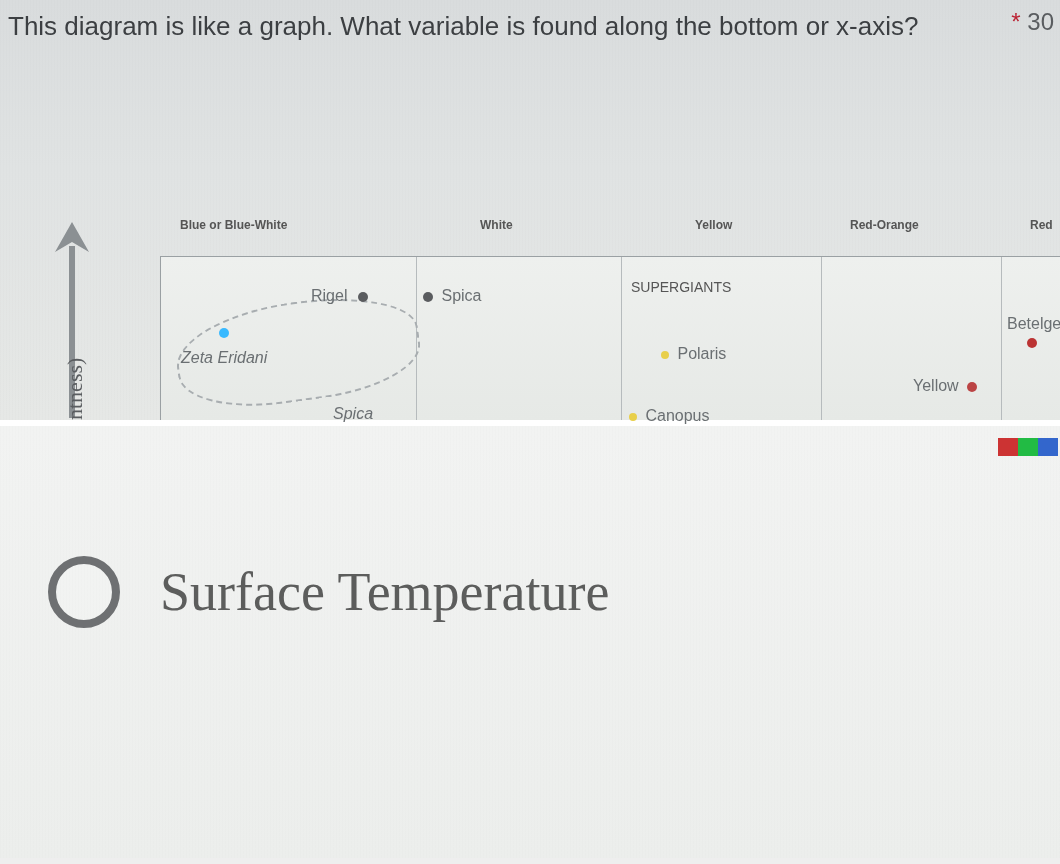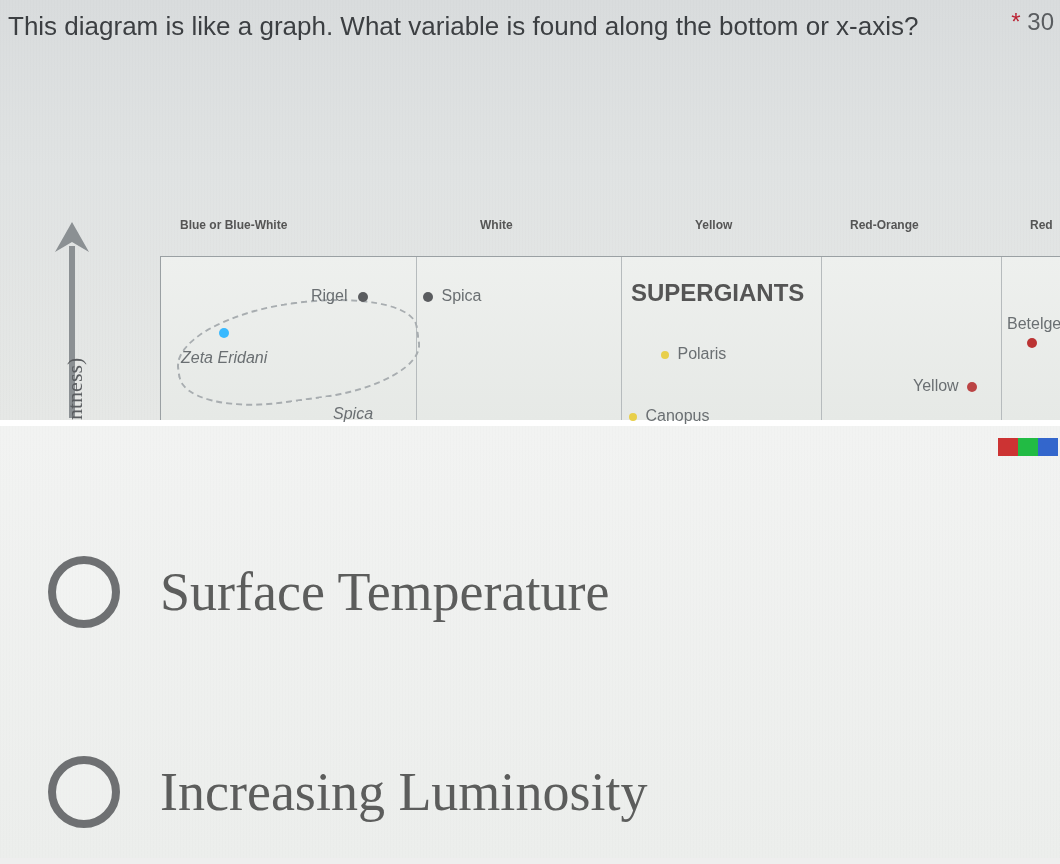--- a/index.html
+++ b/index.html
@@ -41,21 +41,21 @@
     position:absolute;left:45px;top:218px;width:55px;height:200px;color:#777;
   }
   .yarrow svg{width:100%;height:100%}
   .ylabel{
     position:absolute;left:62px;top:420px;
     transform:rotate(-90deg);transform-origin:left top;
     font-size:22px;color:#5a5d60;font-family:"Times New Roman",serif;
   }
   .star-label{position:absolute;font-size:16px;color:#6a6f72}
   .dot{display:inline-block;width:10px;height:10px;border-radius:50%;vertical-align:middle}
-  .big-label{font-size:24px;font-weight:bold;color:#555;position:absolute}
+  .big-label{font-size:14px;font-weight:normal;color:#555;position:absolute}
   .main-seq-dash{position:absolute;left:15px;top:45px;width:240px;height:95px;
     border:2px dashed #a8adb0;border-radius:60% 60% 50% 50%/60% 50% 50% 50%;
     transform:rotate(-8deg)}
   
   .bottom{
     position:relative;height:432px;
     background:linear-gradient(180deg,#f2f3f2 0%,#eceeec 100%);
     color:#5a5b5a;
   }
   .bottom.scan::before{opacity:.25}
@@ -152,17 +152,13 @@
   <div class="rgb-strip">
       <span></span>
       <span></span>
       <span></span>
     </div>
 
   <div class="option opt1">
     <span class="radio"></span>
     <span>Surface Temperature</span>
   </div>
-  <div class="option opt2">
-    <span class="radio"></span>
-    <span>Increasing Luminosity</span>
-  </div>
 </div>
 
 </body></html>

